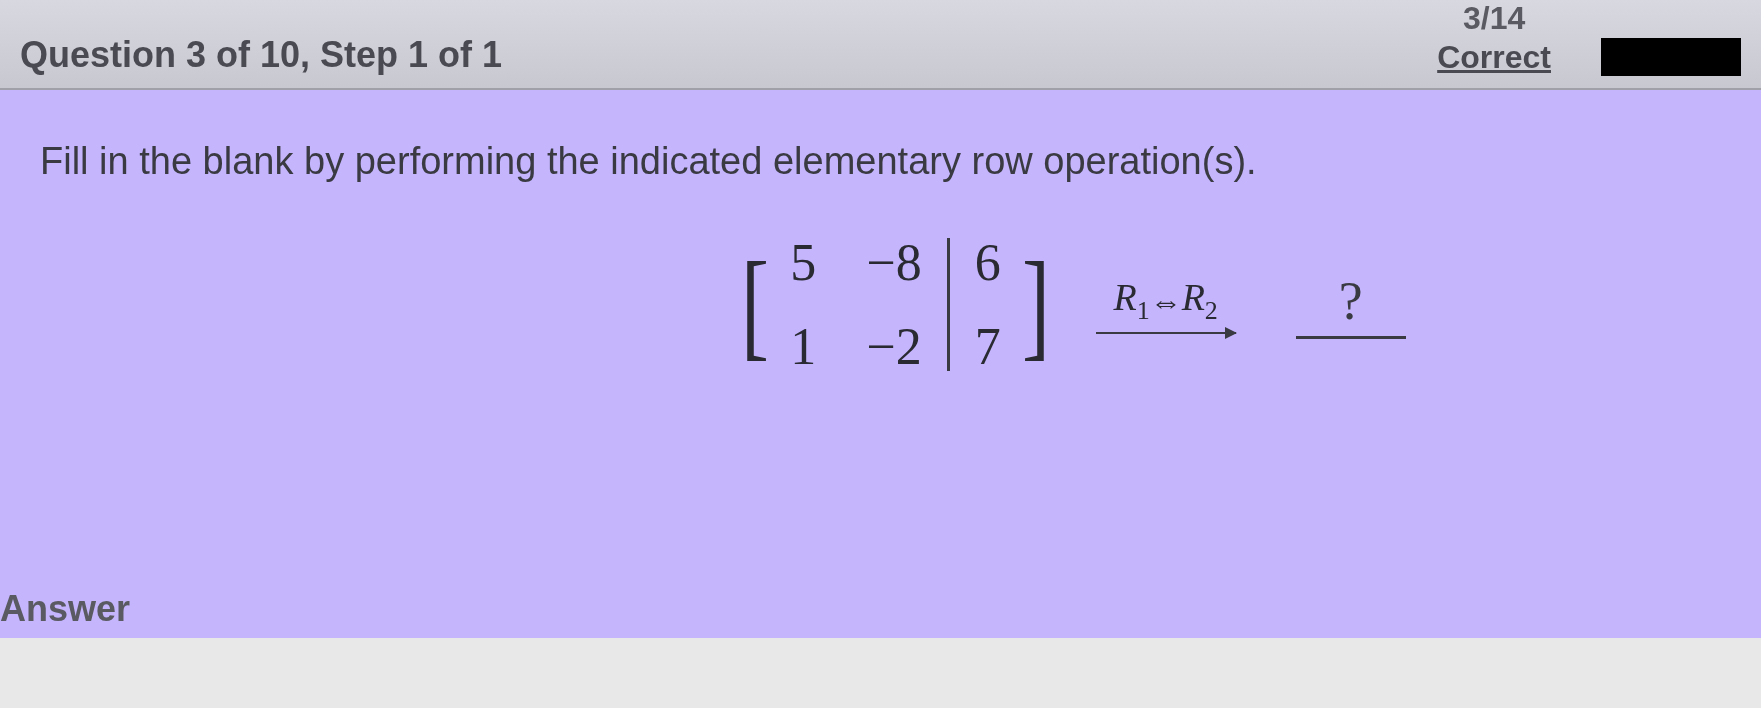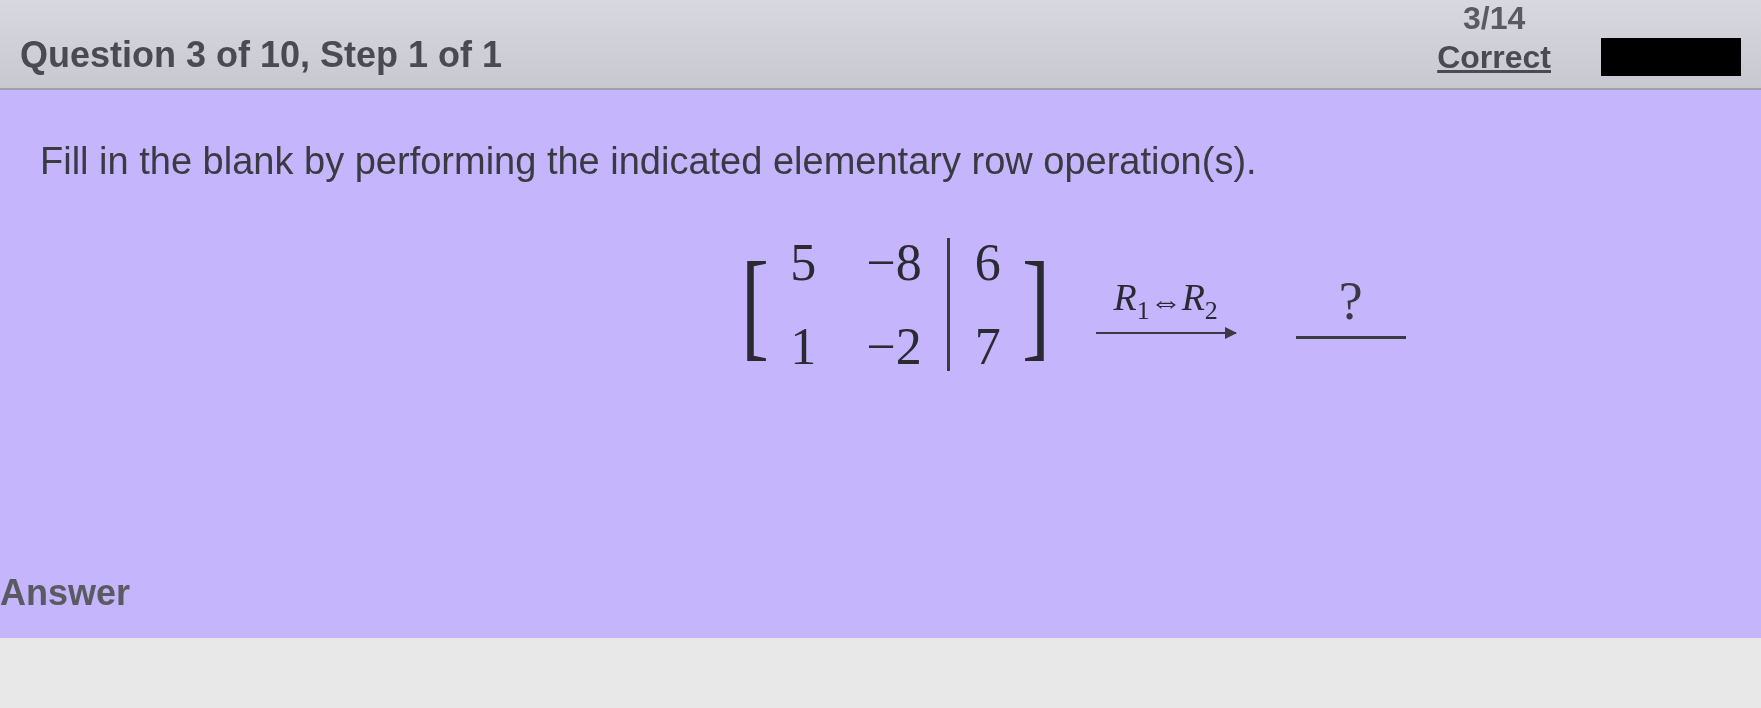--- a/index.html
+++ b/index.html
@@ -148,21 +148,21 @@
       color: #3a3a42;
     }
     .blank-line {
       width: 110px;
       height: 3px;
       background: #3a3a42;
       margin-top: 4px;
     }
     .answer-label {
       position: absolute;
-      bottom: 24px;
+      bottom: 8px;
       left: 0px;
       font-size: 36px;
       font-weight: bold;
       color: #5a5a62;
     }
     .swap-arrow {
       font-style: normal;
       font-size: 32px;
       vertical-align: middle;
     }

